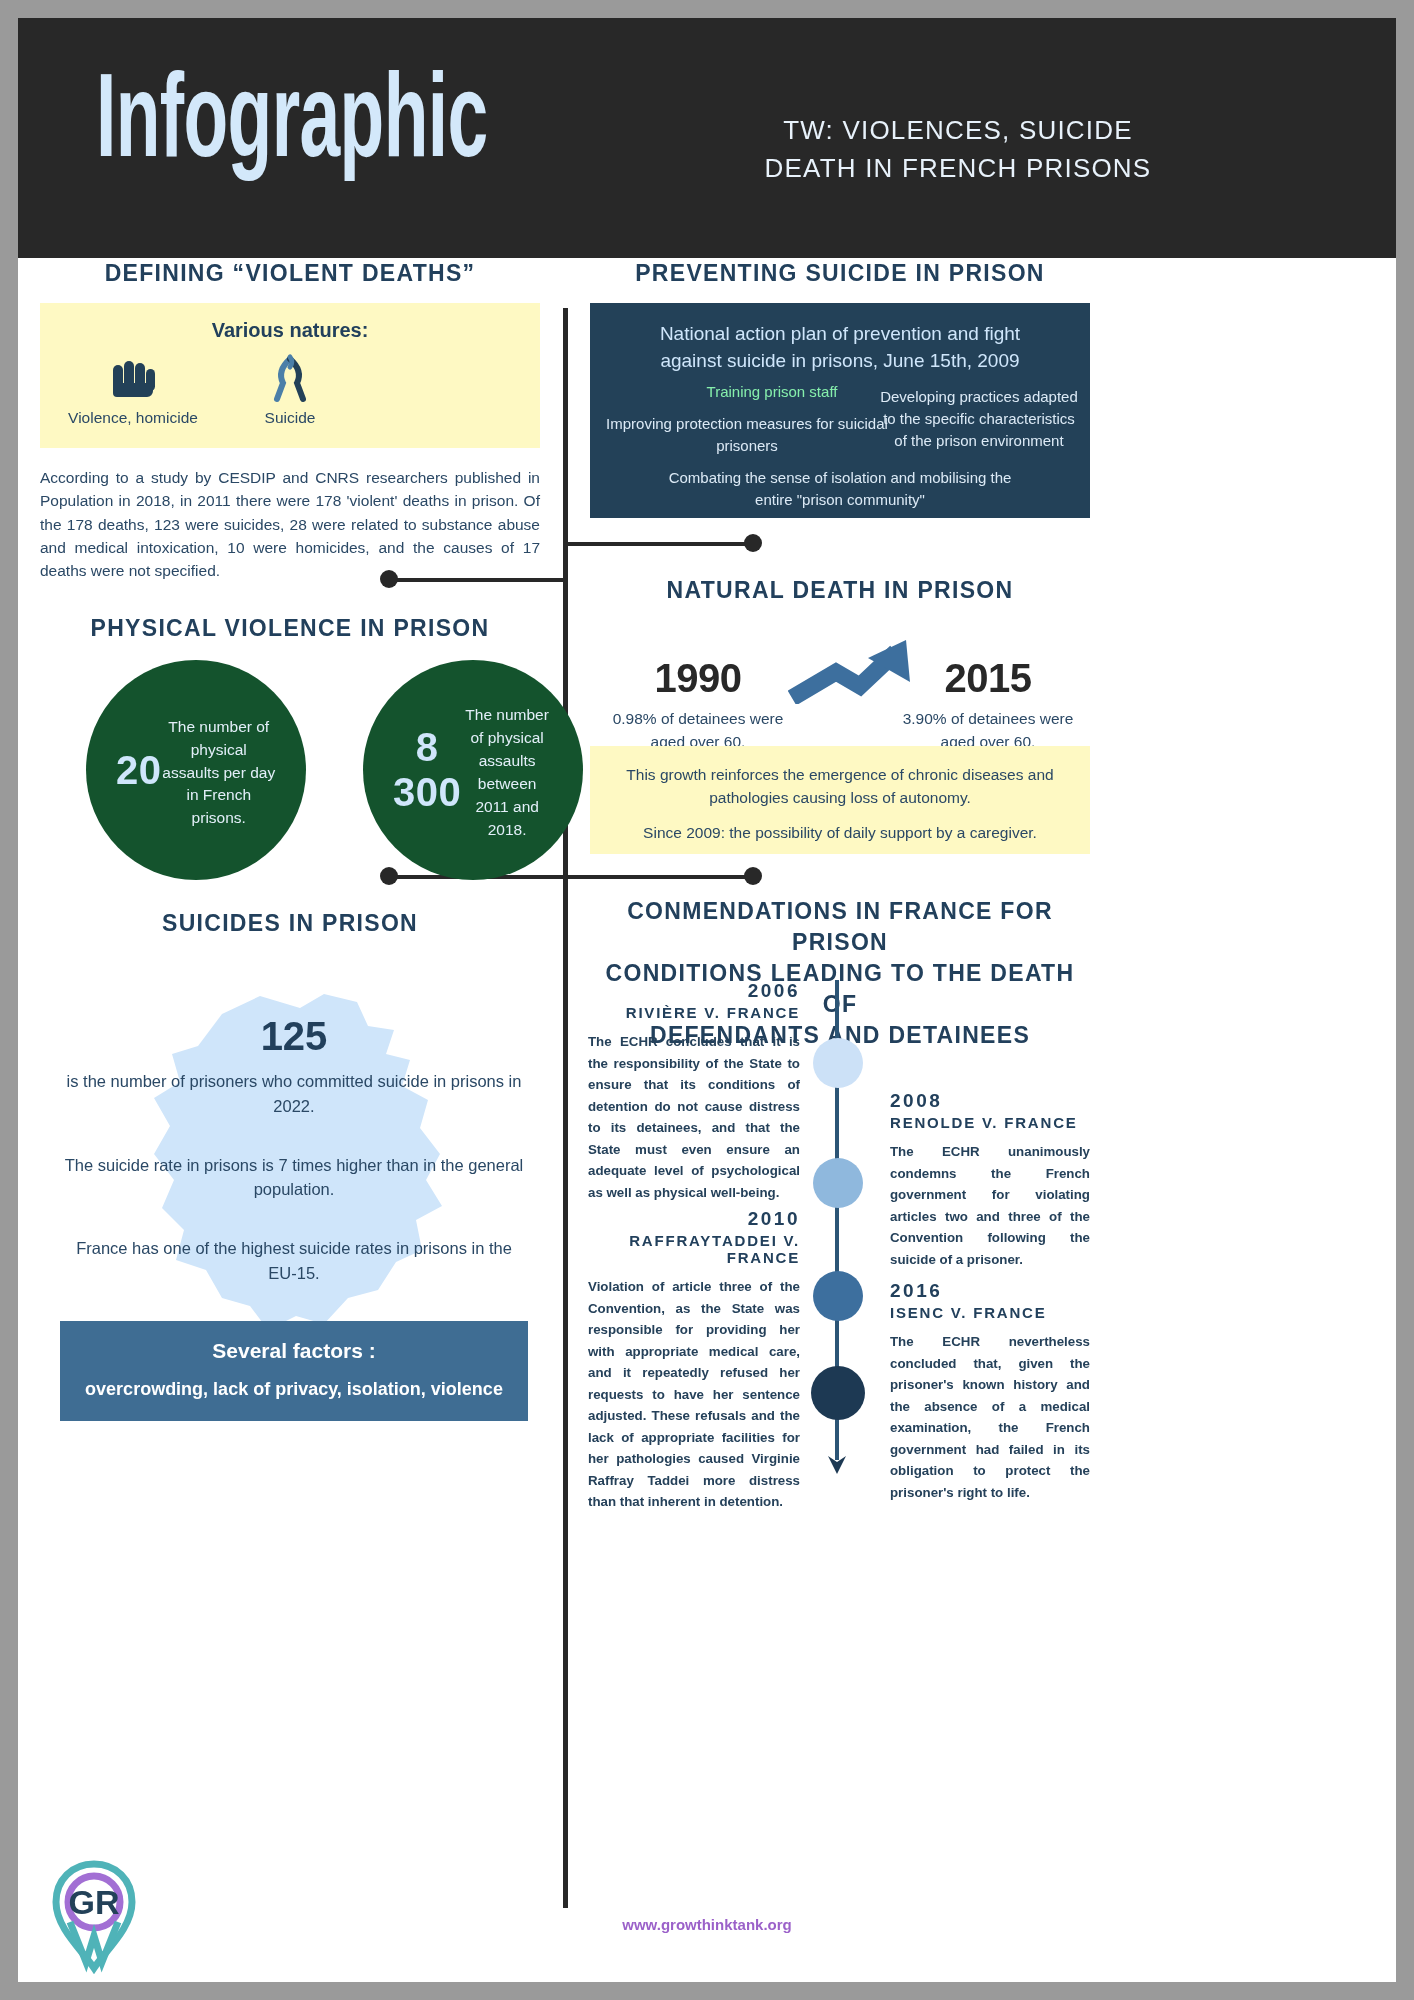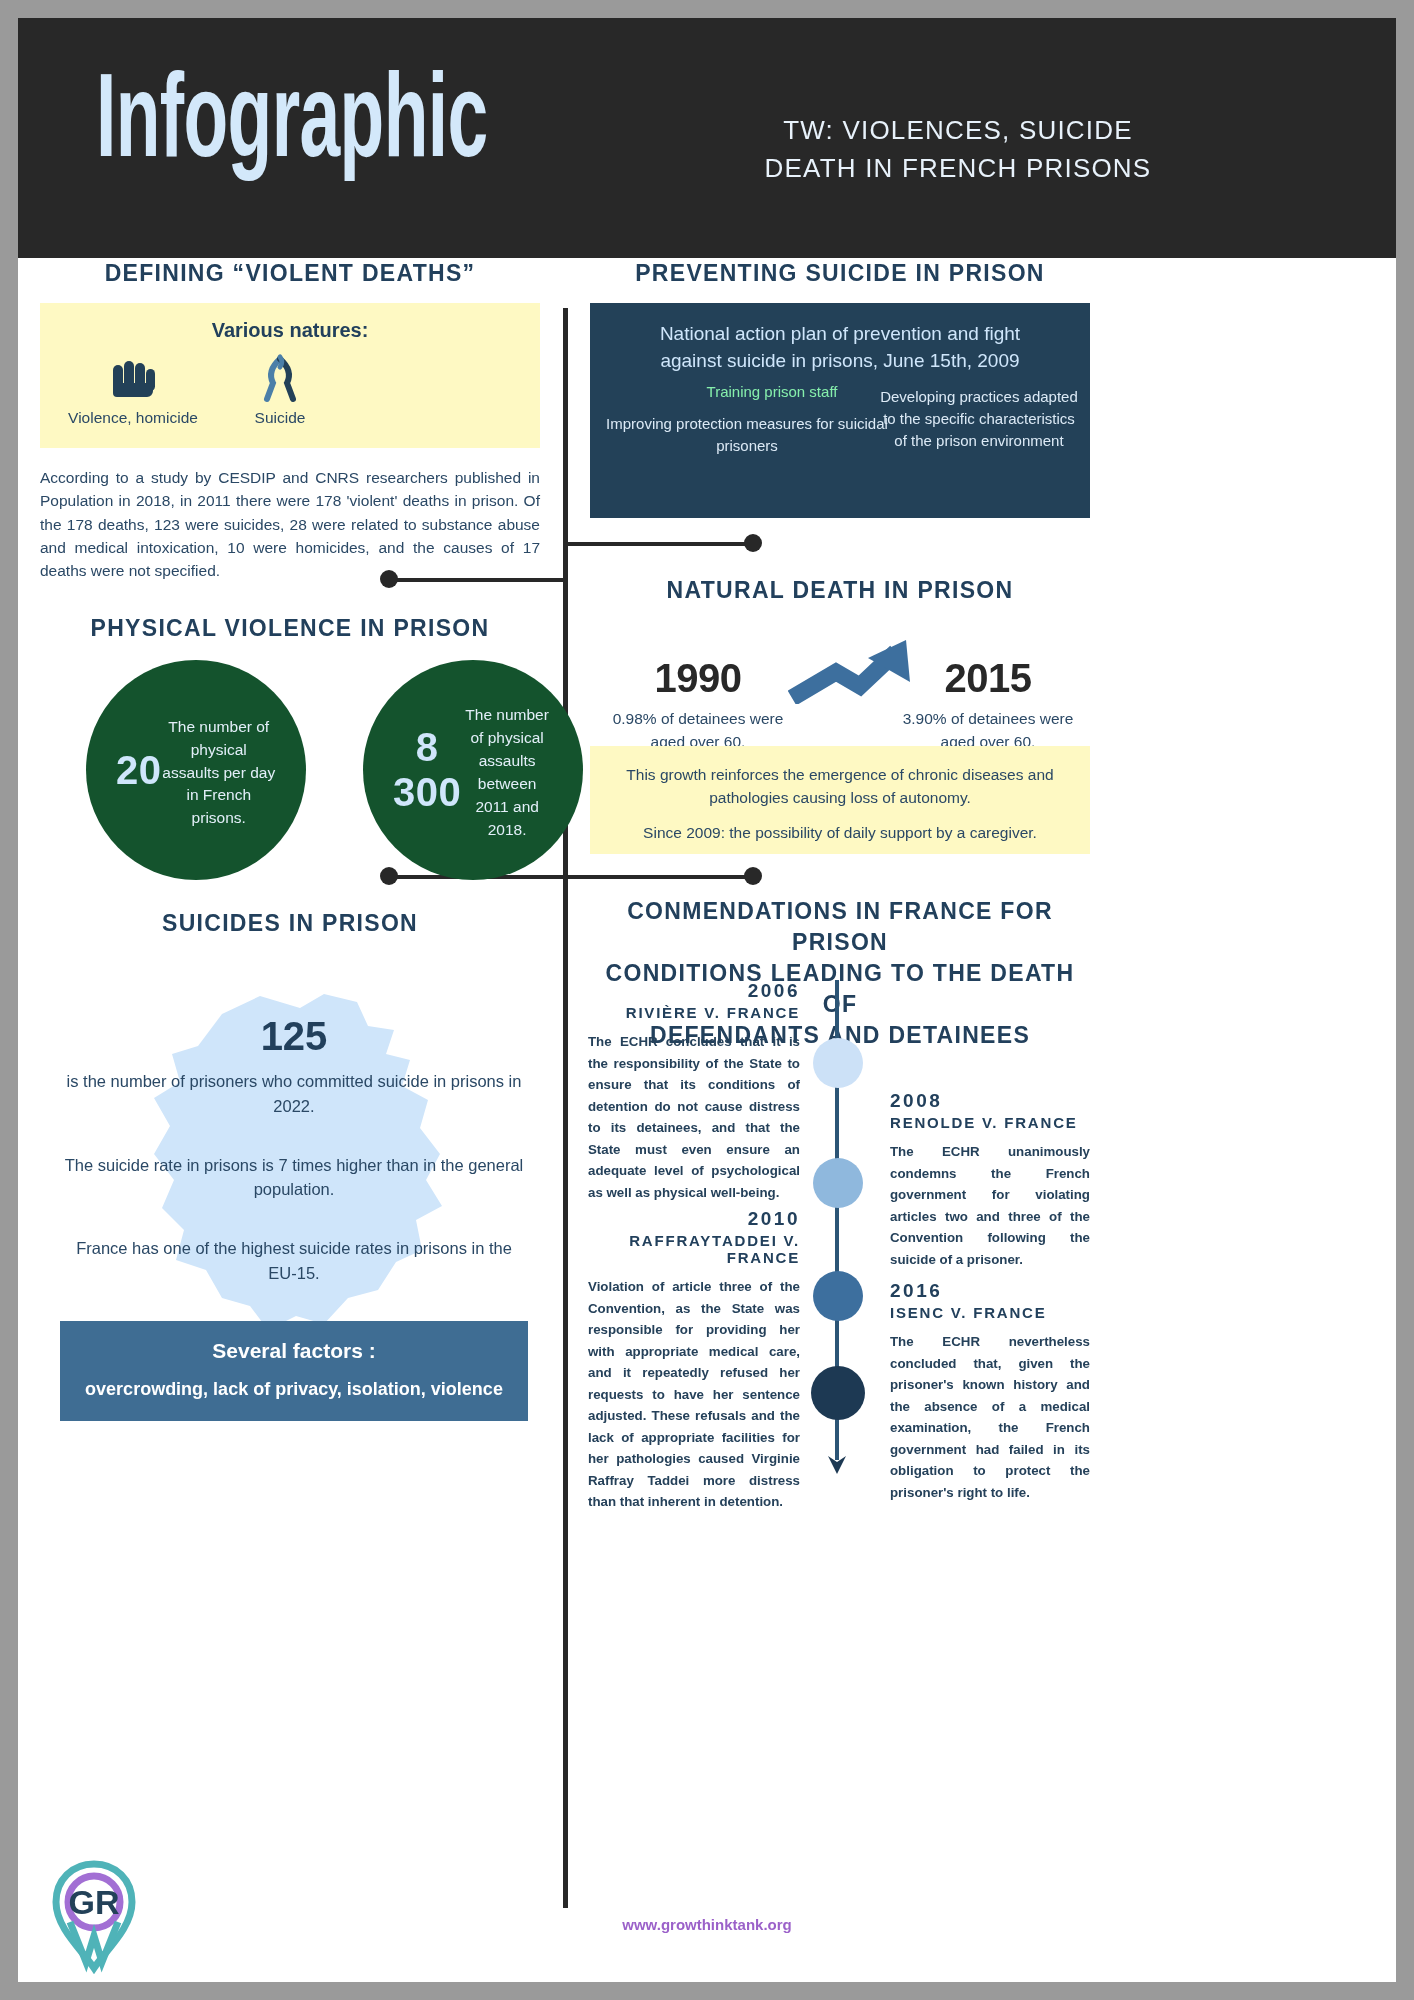--- a/index.html
+++ b/index.html
@@ -119,21 +119,21 @@
             <rect x="19" y="6" width="10" height="30" rx="5"></rect>
             <rect x="30" y="8" width="10" height="28" rx="5"></rect>
             <rect x="41" y="14" width="9" height="22" rx="4.5"></rect>
             <path d="M8 28 h34 a6 6 0 0 1 6 6 v2 a6 6 0 0 1 -6 6 h-30 a4 4 0 0 1 -4 -4 z"></path>
           </g>
         </svg>
       </div>
       <div class="nature-lbl">Violence, homicide</div>
     </div>
 
-    <div class="nature-cell" style="left:157px;text-align:center;">
+    <div class="nature-cell" style="left:167px;text-align:center;">
       <div class="nature-ico">
         <svg width="42" height="52" viewBox="0 0 42 52">
           <path d="M21 6 C12 14 10 22 14 30 L8 46" stroke="#4b7fa8" stroke-width="6" fill="none" stroke-linecap="round"></path>
           <path d="M21 6 C30 14 32 22 28 30 L34 46" stroke="#234158" stroke-width="6" fill="none" stroke-linecap="round"></path>
           <path d="M21 4 a8 8 0 0 1 0 10" stroke="#4b7fa8" stroke-width="5" fill="none" stroke-linecap="round"></path>
         </svg>
       </div>
       <div class="nature-lbl">Suicide</div>
     </div>
 
@@ -148,20 +148,22 @@
                 color:#cfe6fb; font-size:19px; font-weight:400; line-height:1.42;">
       <div>National action plan of prevention and fight</div>
       <div>against suicide in prisons, June 15th, 2009</div>
     </div>
     <div style="position:absolute; left:52px; top:78px; width:260px; text-align:center;
                 color:#86efac; font-size:15px; line-height:1.45;">Training prison staff</div>
     <div style="position:absolute; left:14px; top:110px; width:286px; text-align:center;
                 color:#dceaf6; font-size:15px; line-height:1.45;">Improving protection measures for suicidal prisoners</div>
     <div style="position:absolute; left:286px; top:83px; width:206px; text-align:center;
                 color:#dceaf6; font-size:15px; line-height:1.45;">Developing practices adapted to the specific characteristics of the prison environment</div>
+    <div style="position:absolute; left:64px; top:164px; width:372px; text-align:center;
+                color:#dceaf6; font-size:15px; line-height:1.45;">Combating the sense of isolation and mobilising the entire "prison community"</div>
   </div>
 
   <div class="sec-title" style="left:22px; top:595px; width:500px;">PHYSICAL VIOLENCE IN PRISON</div>
 
   <div class="circ" style="left:68px; top:642px; width:220px; height:220px;">
     <div class="circ-num">20</div>
     <div class="circ-txt">The number of physical assaults per day in French prisons.</div>
   </div>
 
   <div class="circ" style="left:345px; top:642px; width:220px; height:220px;">

